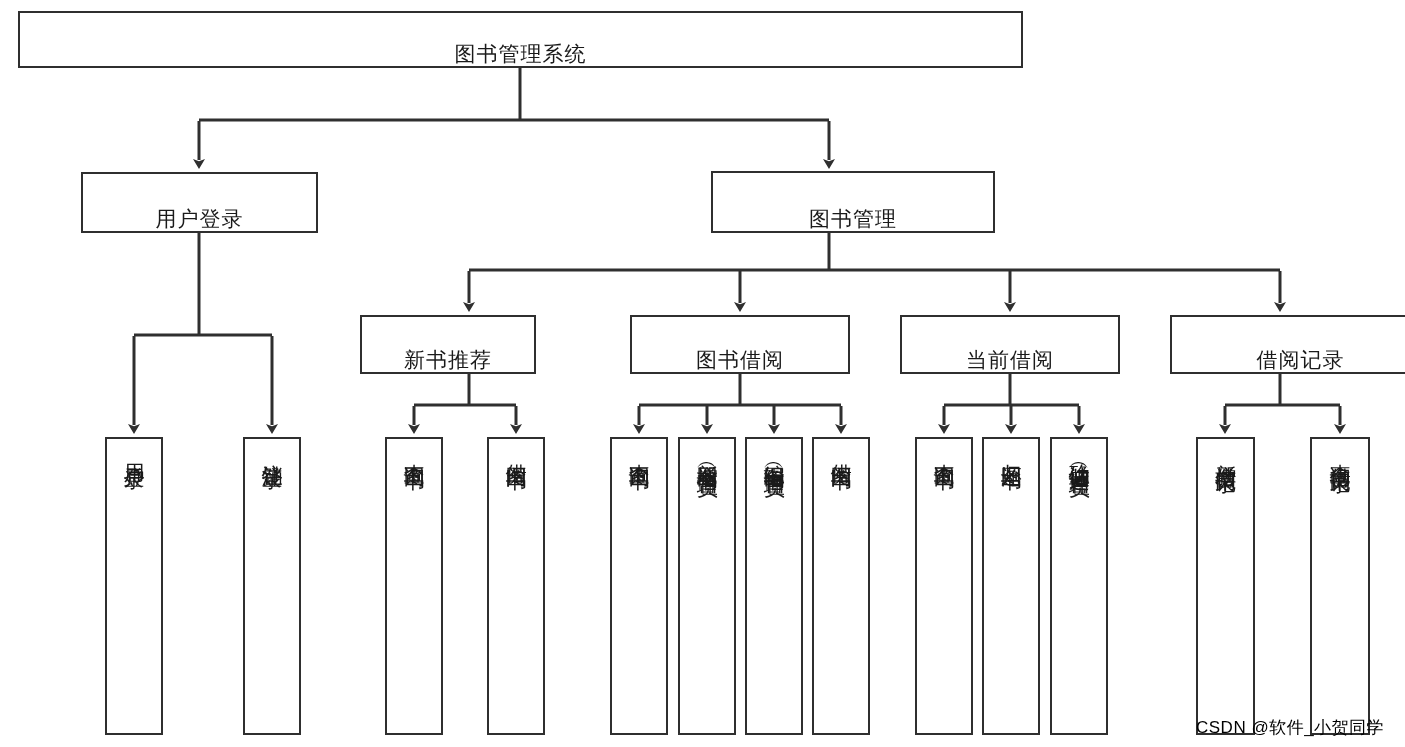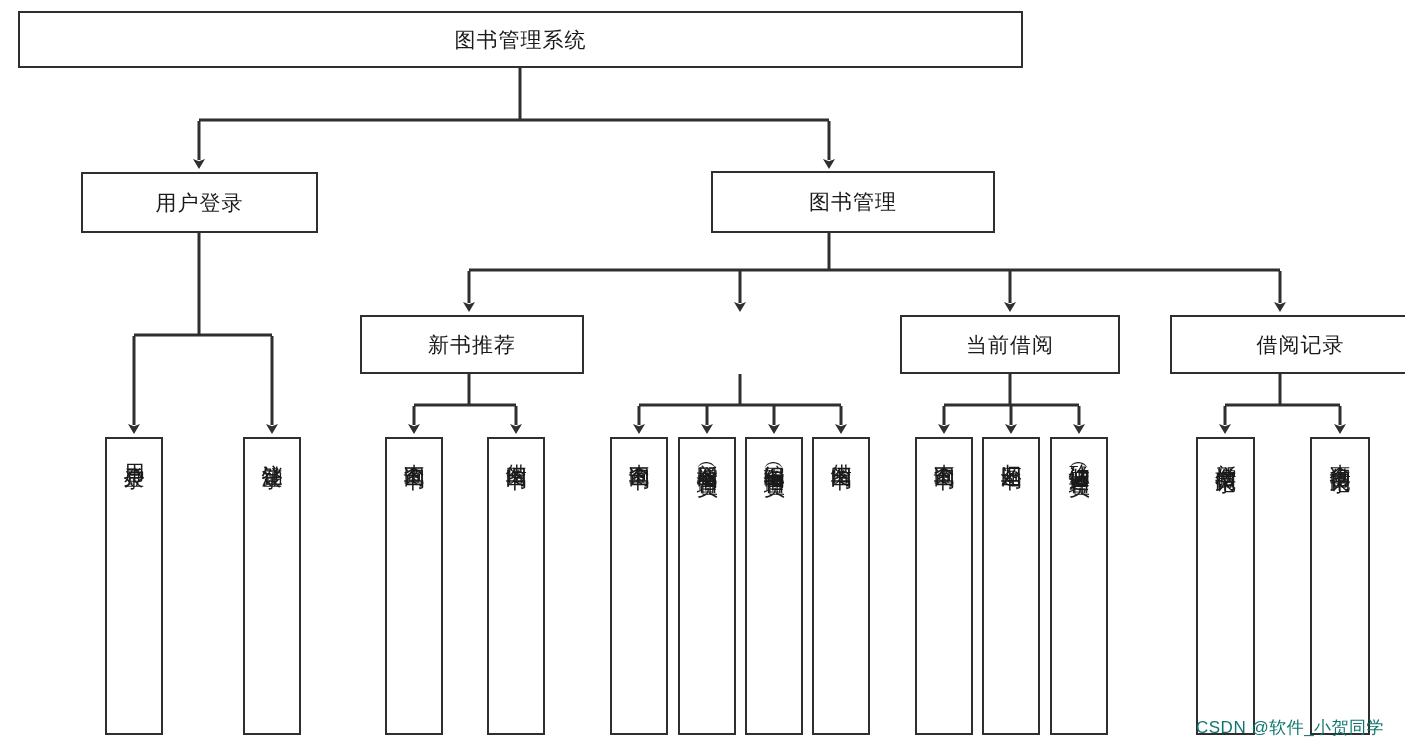--- a/index.html
+++ b/index.html
@@ -22,21 +22,21 @@
     width: 1405px;
     height: 747px;
     pointer-events: none;
   }
   .node {
     position: absolute;
     box-sizing: border-box;
     background: #ffffff;
     border: 2px solid #2f2f2f;
     display: flex;
-    align-items: center;
+    align-items: flex-end;
     justify-content: center;
     color: #1a1a1a;
   }
   .node.h-node {
     font-size: 21px;
     line-height: 1.2;
     letter-spacing: 1px;
     white-space: nowrap;
   }
   .node.v-node {
@@ -49,21 +49,21 @@
     text-orientation: upright;
     font-size: 21px;
     line-height: 1.25;
     letter-spacing: 2px;
     white-space: nowrap;
     color: #1a1a1a;
   }
   #watermark {
     position: absolute;
     font-size: 17px;
-    color: #0f766e;
+    color: #000000;
     white-space: nowrap;
     letter-spacing: 0.5px;
     pointer-events: none;
   }
 </style>
 </head>
 <body>
 
 <div id="canvas">
 
@@ -122,22 +122,25 @@
     <span>图书管理系统</span>
   </div>
 
   <div class="node h-node" style="left:81px; top:172px; width:237px; height:61px;">
     <span>用户登录</span>
   </div>
   <div class="node h-node" style="left:711px; top:171px; width:284px; height:62px;">
     <span>图书管理</span>
   </div>
 
-  <div class="node h-node" style="left:360px; top:315px; width:224px; height:59px;">
+  <div class="node h-node" style="left:360px; top:315px; width:176px; height:59px;">
     <span>新书推荐</span>
+  </div>
+  <div class="node h-node" style="left:630px; top:315px; width:220px; height:59px;">
+    <span>图书借阅</span>
   </div>
   <div class="node h-node" style="left:900px; top:315px; width:220px; height:59px;">
     <span>当前借阅</span>
   </div>
   <div class="node h-node" style="left:1170px; top:315px; width:261px; height:59px;">
     <span>借阅记录</span>
   </div>
 
   <div class="node v-node" style="left:105px; top:437px; width:58px; height:298px;">
     <span class="v-label">用户登录</span>

